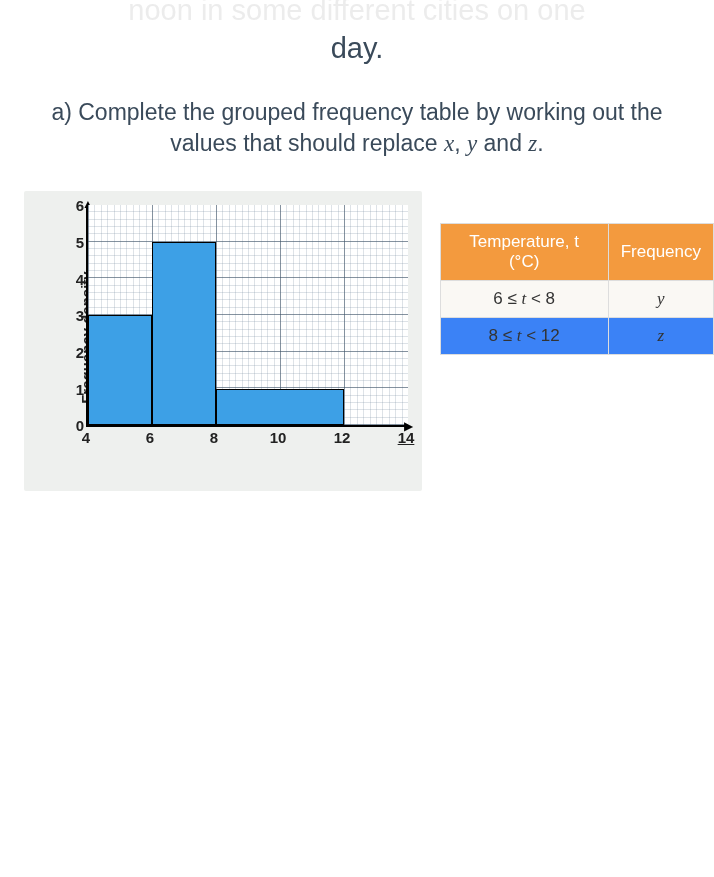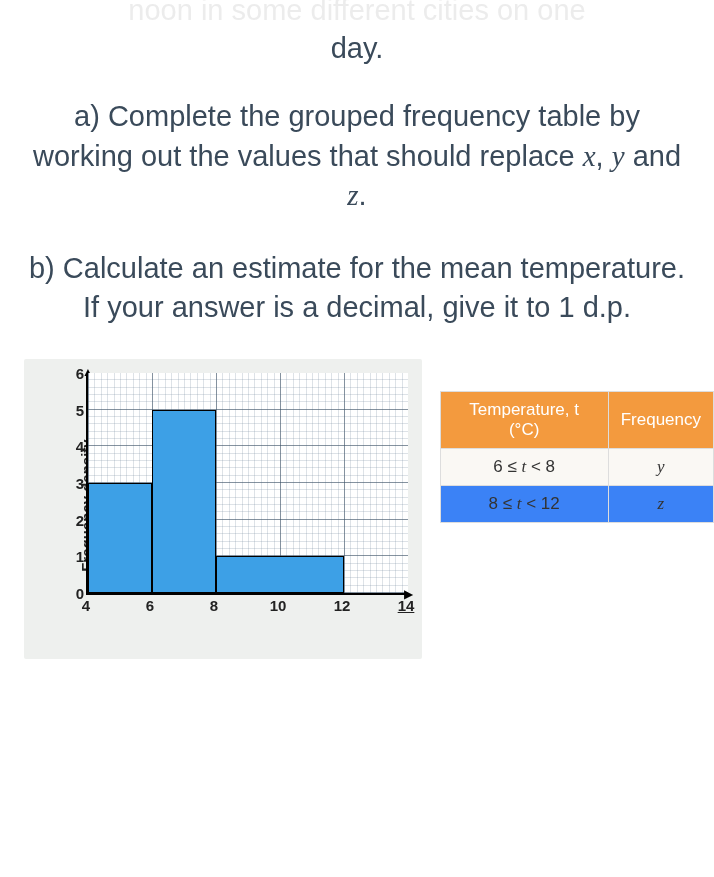--- a/index.html
+++ b/index.html
@@ -13,21 +13,21 @@
   .container { width: 714px; }
   .intro {
     font-size: 29px;
     text-align: center;
     line-height: 1.3;
     padding: 0 20px;
     margin-top: -8px;
   }
   .cut { color: #c9c9c9; opacity:0.35; letter-spacing:0px;}
   .para {
-    font-size: 29px;
+    font-size: 23px;
     text-align: center;
     line-height: 1.35;
     padding: 8px 28px 4px;
     margin-top: 22px;
   }
   .mi { font-family: "Times New Roman", serif; font-style: italic; }
   .lower {
     display: flex;
     align-items: flex-start;
     margin-top: 28px;
@@ -148,24 +148,20 @@
   </div>
 
   <div class="para">
     <span>a) Complete the grouped frequency table by working out the values that should replace</span>
     <span class="mi">x</span>,
     <span class="mi">y</span>
     <span>and</span>
     <span class="mi">z</span>.
   </div>
 
-  <div class="para">
-    <span>b) Calculate an estimate for the mean temperature.</span><br>
-    <span>If your answer is a decimal, give it to 1 d.p.</span>
-  </div>
 
   <div class="lower">
 
     <div class="chart-wrap">
       <div class="ylab">Frequency density</div>
       <div class="arrow-y">▲</div>
       <div class="plot">
         <div class="minor"></div>
         <div class="major"></div>
         <div id="bars-host">

